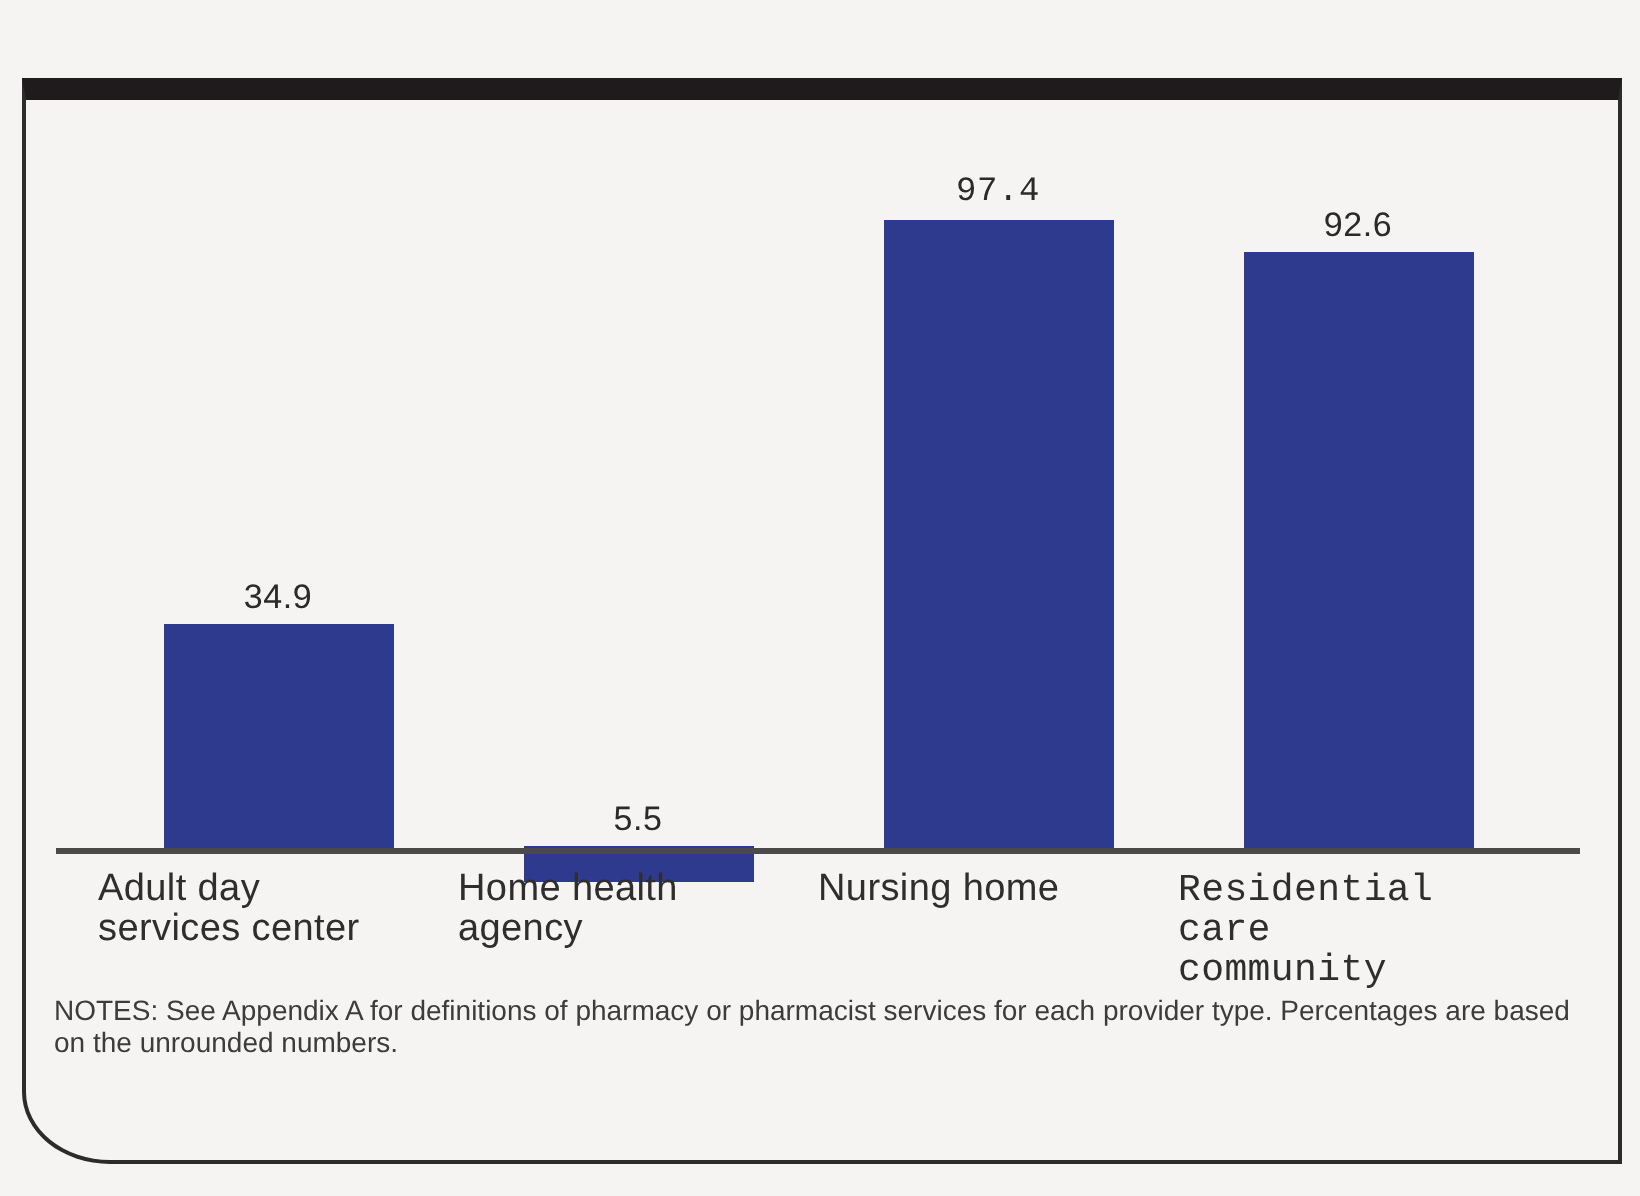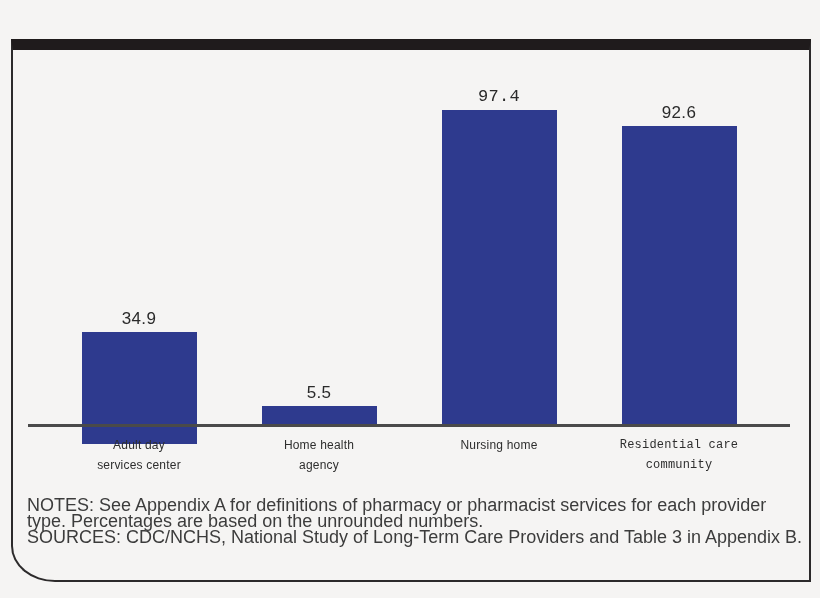--- a/index.html
+++ b/index.html
@@ -37,57 +37,57 @@
   .col {
     position: absolute;
     top: 0;
     height: 374px;
     width: 170px;
     display: flex;
     flex-direction: column;
     justify-content: flex-end;
     align-items: center;
   }
-  .col-1 { left: 41px; margin-top: 20px; }
-  .col-2 { left: 221px; }
+  .col-1 { left: 41px; }
+  .col-2 { left: 221px; margin-top: 17px; }
   .col-3 { left: 401px; font-family: Liberation Mono, monospace; }
   .col-4 { left: 581px; align-items: center; }
   .value-label {
     font-size: 17px;
     line-height: 19px;
     color: #2a2a2a;
     margin-bottom: 4px;
     letter-spacing: 0.3px;
   }
   .bar {
     width: 115px;
     background: #2e3a8e;
   }
   .cat-label {
     position: absolute;
     top: 385px;
     width: 180px;
-    text-align: center;
-    font-size: 12px;
+    text-align: left;
+    font-size: 19px;
     line-height: 20px;
     color: #2e2e2e;
     white-space: pre-line;
     letter-spacing: 0.2px;
   }
   .cat-1 { left: 36px; }
   .cat-2 { left: 216px; }
   .cat-3 { left: 396px; }
   .cat-4 { left: 576px; font-family: Liberation Mono, monospace; }
   .footer {
     position: absolute;
     left: 14px;
     top: 447px;
     width: 776px;
     color: #3c3c3c;
-    font-size: 18px;
+    font-size: 14px;
     line-height: 16px;
   }
   .footer p { margin: 0; }
 </style>
 </head>
 <body>
 
 <div class="frame">
   <div class="plot">
 
@@ -117,15 +117,14 @@
 services center</div>
     <div class="cat-label cat-2">Home health
 agency</div>
     <div class="cat-label cat-3">Nursing home</div>
     <div class="cat-label cat-4">Residential care
 community</div>
   </div>
 
   <div class="footer">
     <p>NOTES: See Appendix A for definitions of pharmacy or pharmacist services for each provider type. Percentages are based on the unrounded numbers.</p>
-    <p>SOURCES: CDC/NCHS, National Study of Long-Term Care Providers and Table 3 in Appendix B.</p>
   </div>
 </div>
 
 </body></html>

